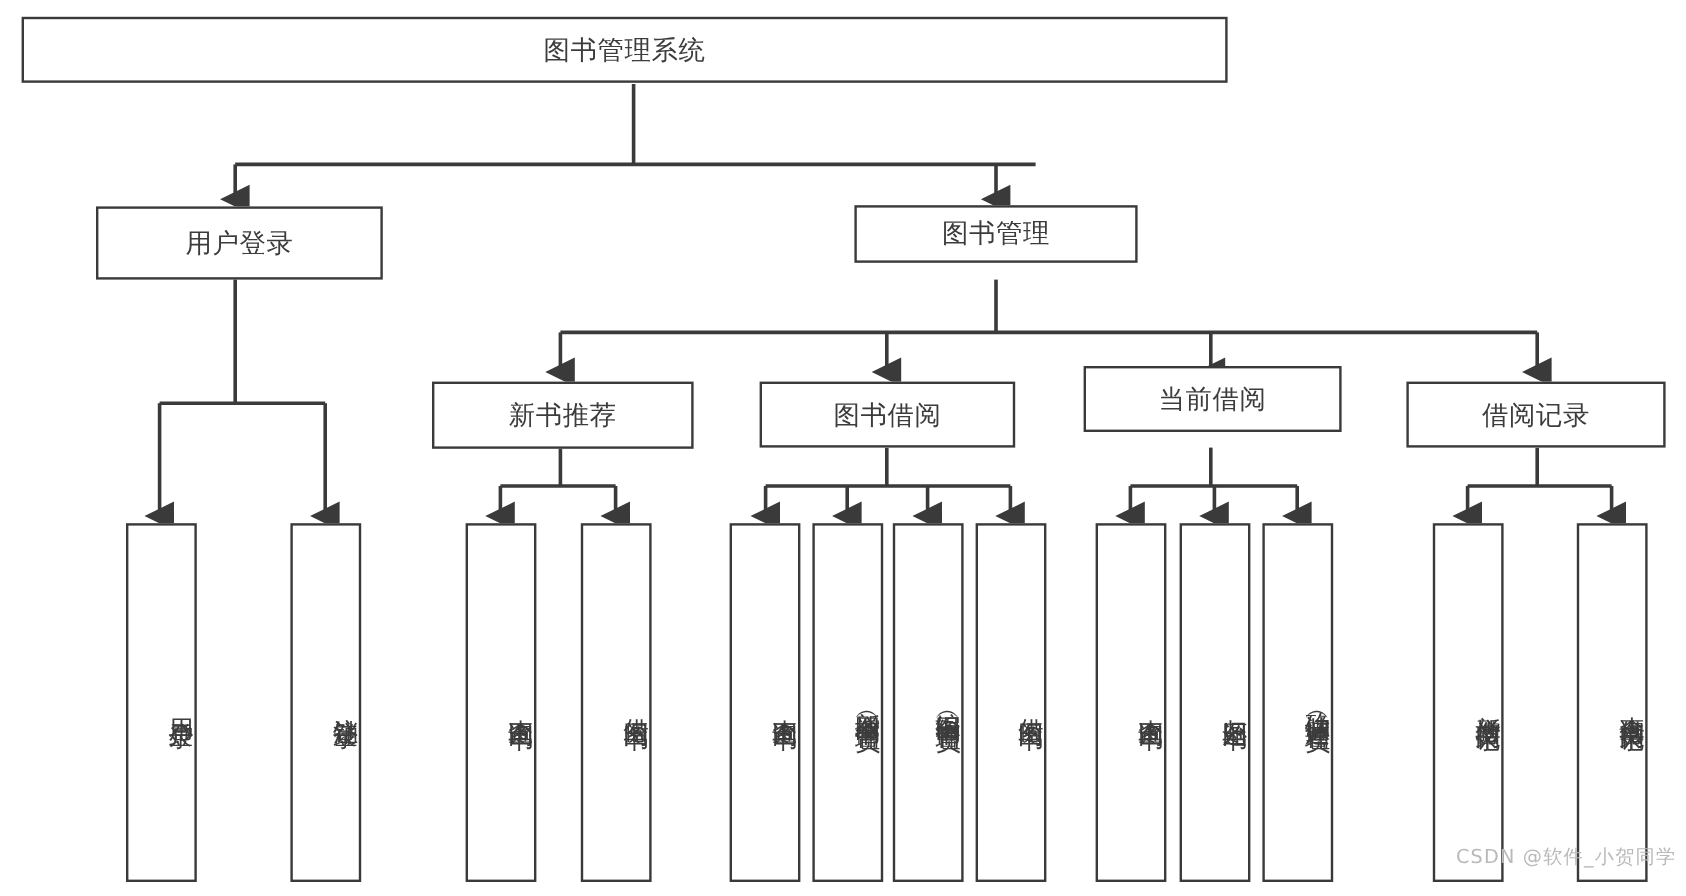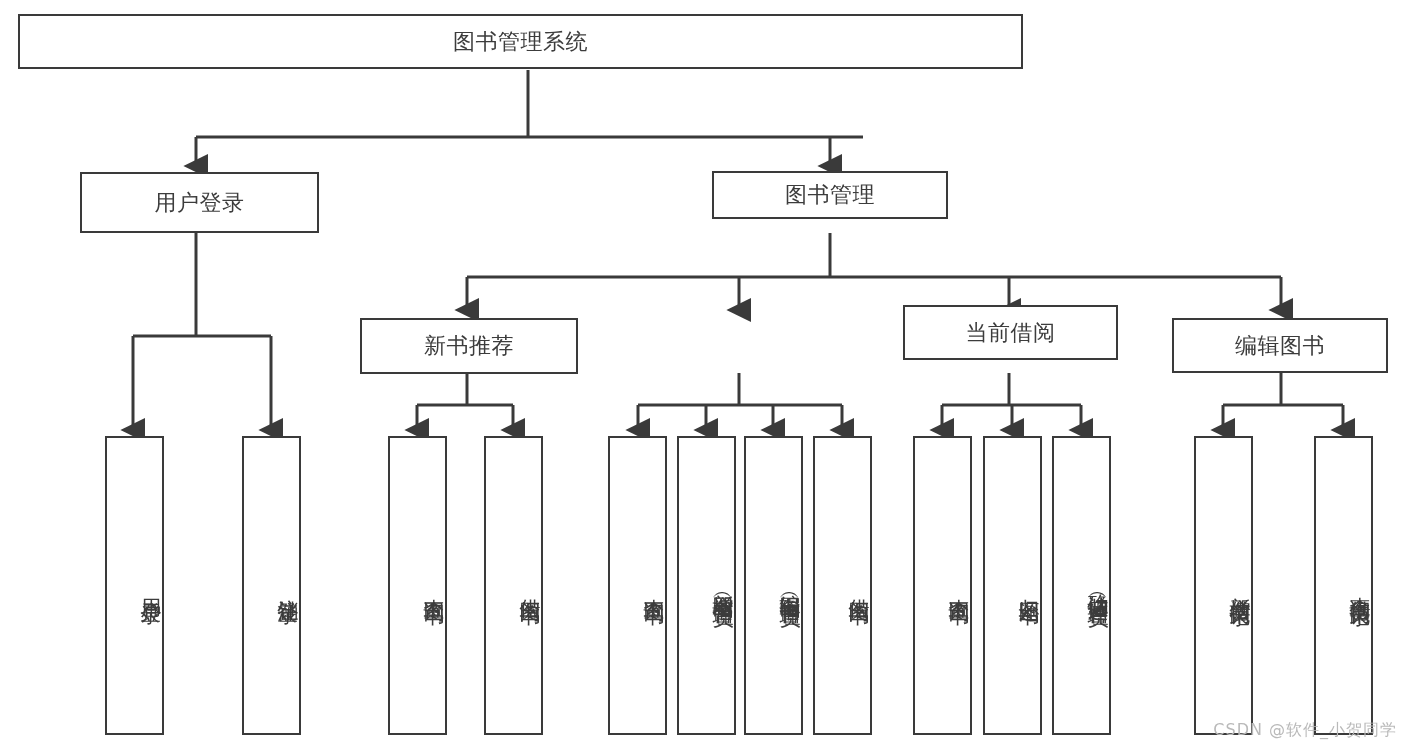--- a/index.html
+++ b/index.html
@@ -57,21 +57,21 @@
     position: absolute;
     left: 0;
     top: 0;
     width: 1405px;
     height: 747px;
     pointer-events: none;
   }
   #watermark {
     position: absolute;
     right: 8px;
-    bottom: 6px;
+    bottom: 22px;
     font-size: 16px;
     color: #b9b9b9;
     letter-spacing: 1px;
     white-space: nowrap;
     font-family: "DejaVu Sans", "Liberation Sans", sans-serif;
   }
 </style>
 </head>
 <body>
 
@@ -129,24 +129,25 @@
   </svg>
 
   <div class="node horizontal" style="left:18px; top:14px; width:1005px; height:55px;">图书管理系统</div>
 
   <div class="node horizontal" style="left:80px; top:172px; width:239px; height:61px;">用户登录</div>
 
   <div class="node horizontal" style="left:712px; top:171px; width:236px; height:48px;">图书管理</div>
 
   <div class="node horizontal" style="left:360px; top:318px; width:218px; height:56px;">新书推荐</div>
 
+  <div class="node horizontal" style="left:633px; top:318px; width:213px; height:55px;">图书借阅</div>
 
   <div class="node horizontal" style="left:903px; top:305px; width:215px; height:55px;">当前借阅</div>
 
-  <div class="node horizontal" style="left:1172px; top:318px; width:216px; height:55px;">编辑图书</div>
+  <div class="node horizontal" style="left:1172px; top:318px; width:216px; height:55px;">借阅记录</div>
 
   <div class="node vertical" style="left:105px; top:436px; width:59px; height:299px;">
     <span class="vtext">用户登录</span>
   </div>
   <div class="node vertical" style="left:242px; top:436px; width:59px; height:299px;">
     <span class="vtext">注销登录</span>
   </div>
 
   <div class="node vertical" style="left:388px; top:436px; width:59px; height:299px;">
     <span class="vtext">查询图书</span>

